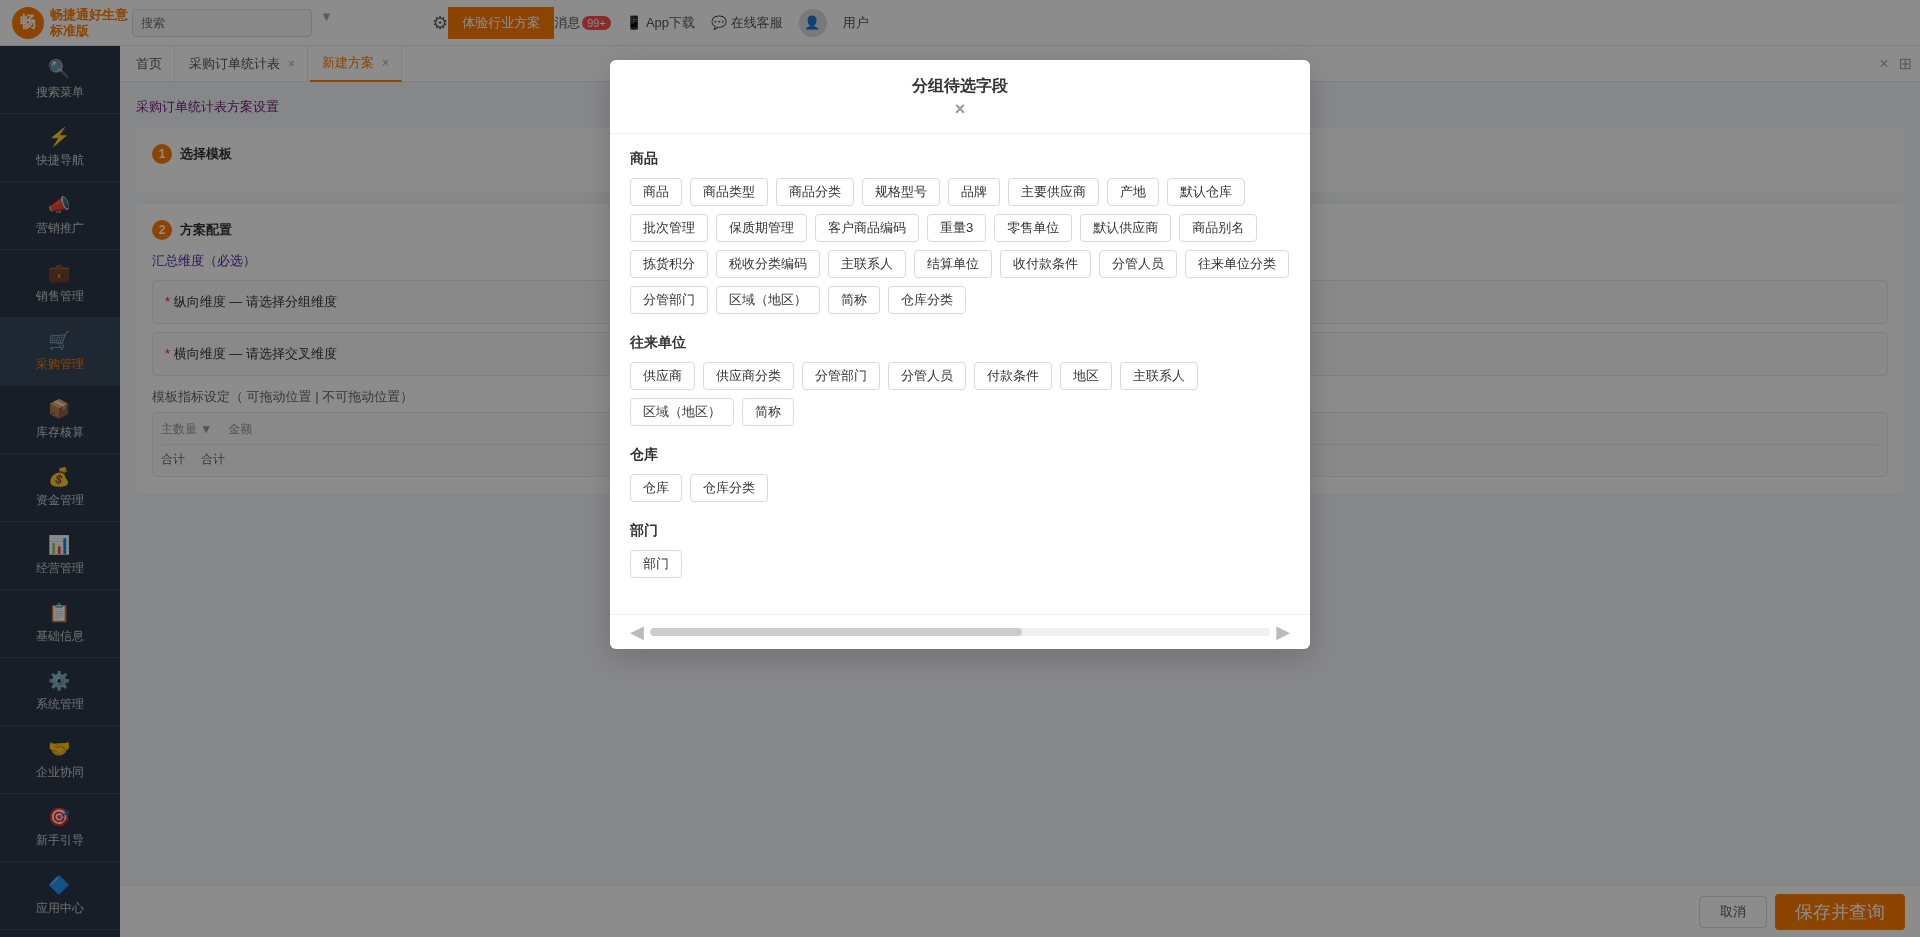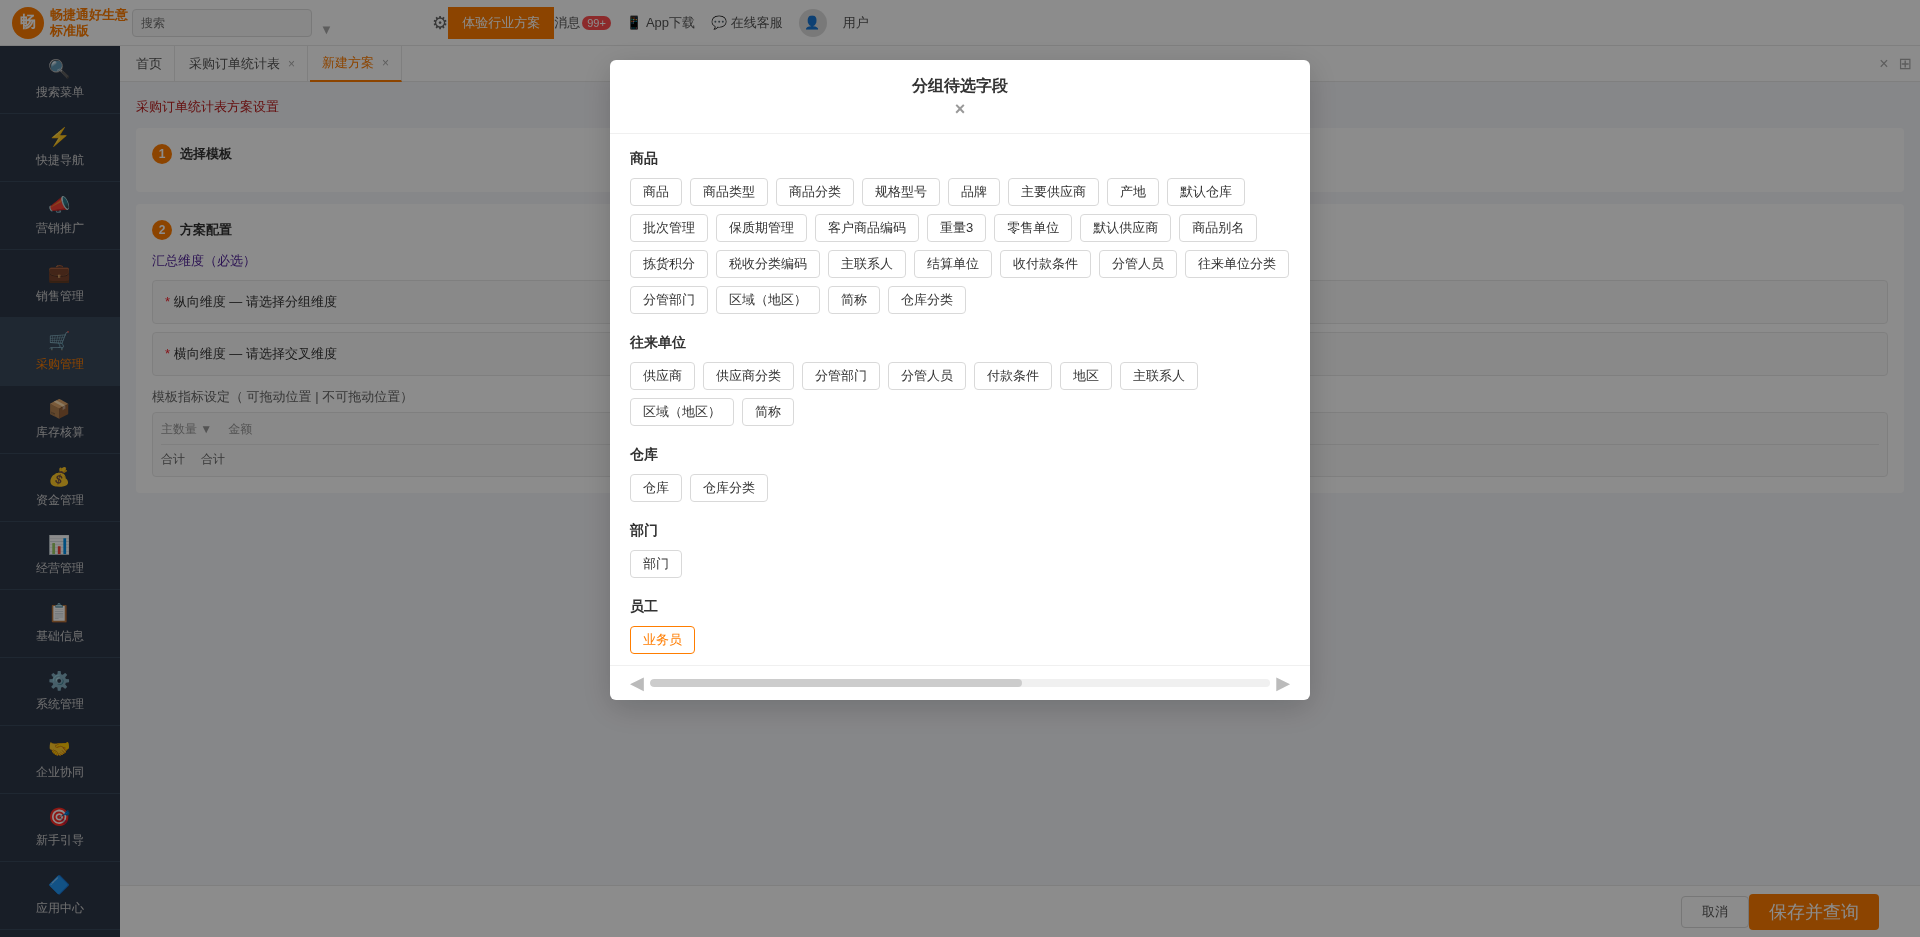--- a/index.html
+++ b/index.html
@@ -27,21 +27,21 @@
       width: 32px; height: 32px;
       background: #ff7d00;
       border-radius: 50%;
       display: flex; align-items: center; justify-content: center;
       color: #fff; font-size: 16px; font-weight: bold;
     }
     .logo-text { font-size: 13px; color: #ff7d00; font-weight: bold; line-height: 1.2; }
     .nav-search {
       flex: 1;
       display: flex;
-      align-items: flex-end;
+      align-items: flex-start;
       gap: 8px;
       max-width: 300px;
     }
     .nav-search input {
       width: 180px; height: 28px;
       border: 1px solid #ddd; border-radius: 4px;
       padding: 0 8px; font-size: 12px; color: #999;
       background: #f7f7f7;
     }
     .trial-btn {
@@ -109,21 +109,21 @@
     
     .main-content {
       position: fixed;
       top: 82px; left: 120px; right: 0; bottom: 0;
       background: #f5f6fa;
       overflow: auto;
       padding: 16px;
     }
 
     .page-header {
-      font-size: 13px; color: #b91c1c;
+      font-size: 13px; color: #701a75;
       margin-bottom: 12px;
     }
 
     .config-section {
       background: #fff;
       border-radius: 4px;
       padding: 16px;
       margin-bottom: 12px;
     }
 
@@ -196,21 +196,21 @@
     .modal-body::-webkit-scrollbar { width: 8px; }
     .modal-body::-webkit-scrollbar-track { background: #f0f0f0; }
     .modal-body::-webkit-scrollbar-thumb { background: #ccc; border-radius: 4px; }
 
     
     .page-footer {
       position: fixed; bottom: 0; left: 120px; right: 0;
       height: 52px;
       background: #fff; border-top: 1px solid #e8e8e8;
       display: flex; align-items: center; justify-content: flex-end;
-      padding: 0 41px; gap: 0;
+      padding: 0 15px; gap: 8px;
       z-index: 88;
     }
     .btn-cancel {
       background: #fff; border: 1px solid #d9d9d9;
       border-radius: 4px; padding: 6px 20px;
       cursor: pointer; font-size: 13px; color: #555;
     }
     .btn-save {
       background: #ff7d00; color: #fff;
       border: none; border-radius: 4px;
@@ -420,26 +420,20 @@
         </div>
       </div>
 
       <div class="field-section">
         <div class="section-title">部门</div>
         <div class="field-tags">
           <span class="field-tag">部门</span>
         </div>
       </div>
 
-      <div class="field-section">
-        <div class="section-title">员工</div>
-        <div class="field-tags">
-          <span class="field-tag" style="color:#ff7d00; border-color:#ff7d00;">业务员</span>
-        </div>
-      </div>
 
 
     </div>
 
     <div style="padding: 6px 20px 6px; border-top: 1px solid #f0f0f0; display:flex; align-items:center;">
       <span style="font-size:18px; color:#bbb; cursor:pointer;">◀</span>
       <div style="flex:1; height:8px; background:#f0f0f0; border-radius:4px; margin:0 6px; overflow:hidden;">
         <div style="width:60%; height:100%; background:#ccc; border-radius:4px;"></div>
       </div>
       <span style="font-size:18px; color:#bbb; cursor:pointer;">▶</span>

